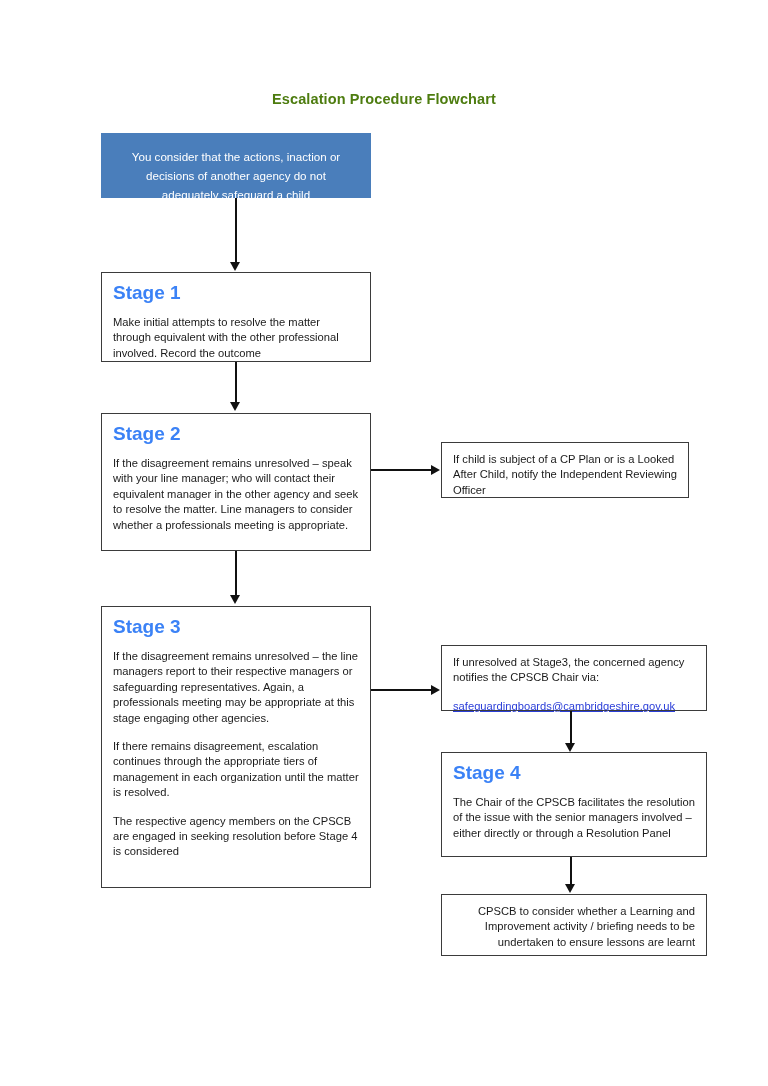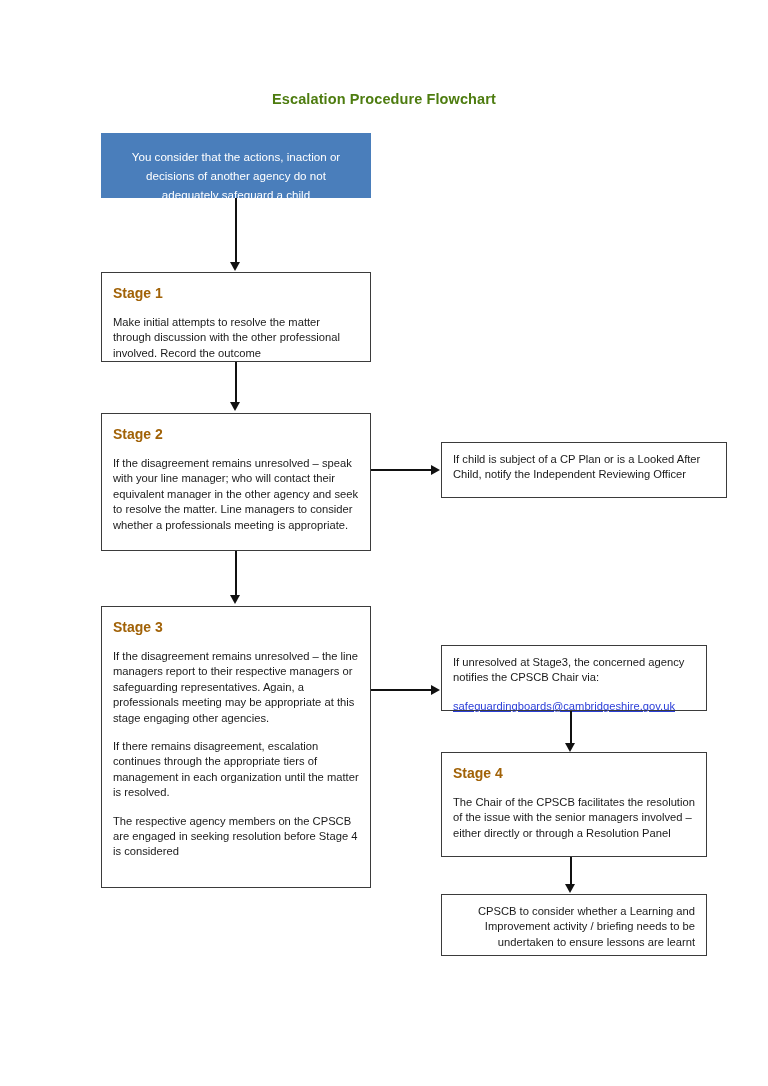--- a/index.html
+++ b/index.html
@@ -51,44 +51,44 @@
   .node.start {
     background: #4a7ebb;
     border: none;
     color: #ffffff;
     text-align: center;
     padding: 14px 20px;
     line-height: 19px;
     font-size: 11.6px;
   }
   .node .stage-head {
-    font-size: 14px;
+    font-size: 19px;
     font-weight: bold;
-    color: #a16207;
+    color: #3b82f6;
     margin: 3px 0 14px 0;
     line-height: 16px;
   }
   .node p {
     margin: 0 0 13px 0;
   }
   .node p:last-child {
     margin-bottom: 0;
   }
   .mail-link {
     color: #2b3ed8;
     text-decoration: underline;
     word-break: break-all;
   }
 
   
   #node-start   { left: 101px; top: 133px; width: 270px; height: 65px; }
   #node-stage1  { left: 101px; top: 272px; width: 270px; height: 90px; }
   #node-stage2  { left: 101px; top: 413px; width: 270px; height: 138px; }
   #node-stage3  { left: 101px; top: 606px; width: 270px; height: 282px; }
-  #node-irobox  { left: 441px; top: 442px; width: 286px; height: 56px; }
+  #node-irobox  { left: 441px; top: 442px; width: 248px; height: 56px; }
   #node-mailbox { left: 441px; top: 645px; width: 266px; height: 66px; }
   #node-stage4  { left: 441px; top: 752px; width: 266px; height: 105px; }
   #node-learn   { left: 441px; top: 894px; width: 266px; height: 62px; text-align: right; }
 
   
   .conn {
     position: absolute;
   }
   .conn.v {
     width: 2.2px;
@@ -141,21 +141,21 @@
 <div id="page">
 
   <div class="chart-title">Escalation Procedure Flowchart</div>
 
   <div class="node start" id="node-start">
     <span>You consider that the actions, inaction or decisions of another agency do not adequately safeguard a child</span>
   </div>
 
   <div class="node" id="node-stage1">
     <div class="stage-head">Stage 1</div>
-    <p>Make initial attempts to resolve the matter through discussion with the other professional involved. Record the outcome</p>
+    <p>Make initial attempts to resolve the matter through equivalent with the other professional involved. Record the outcome</p>
   </div>
 
   <div class="node" id="node-stage2">
     <div class="stage-head">Stage 2</div>
     <p>If the disagreement remains unresolved – speak with your line manager; who will contact their equivalent manager in the other agency and seek to resolve the matter. Line managers to consider whether a professionals meeting is appropriate.</p>
   </div>
 
   <div class="node" id="node-stage3">
     <div class="stage-head">Stage 3</div>
     <p>If the disagreement remains unresolved – the line managers report to their respective managers or safeguarding representatives. Again, a professionals meeting may be appropriate at this stage engaging other agencies.</p>

